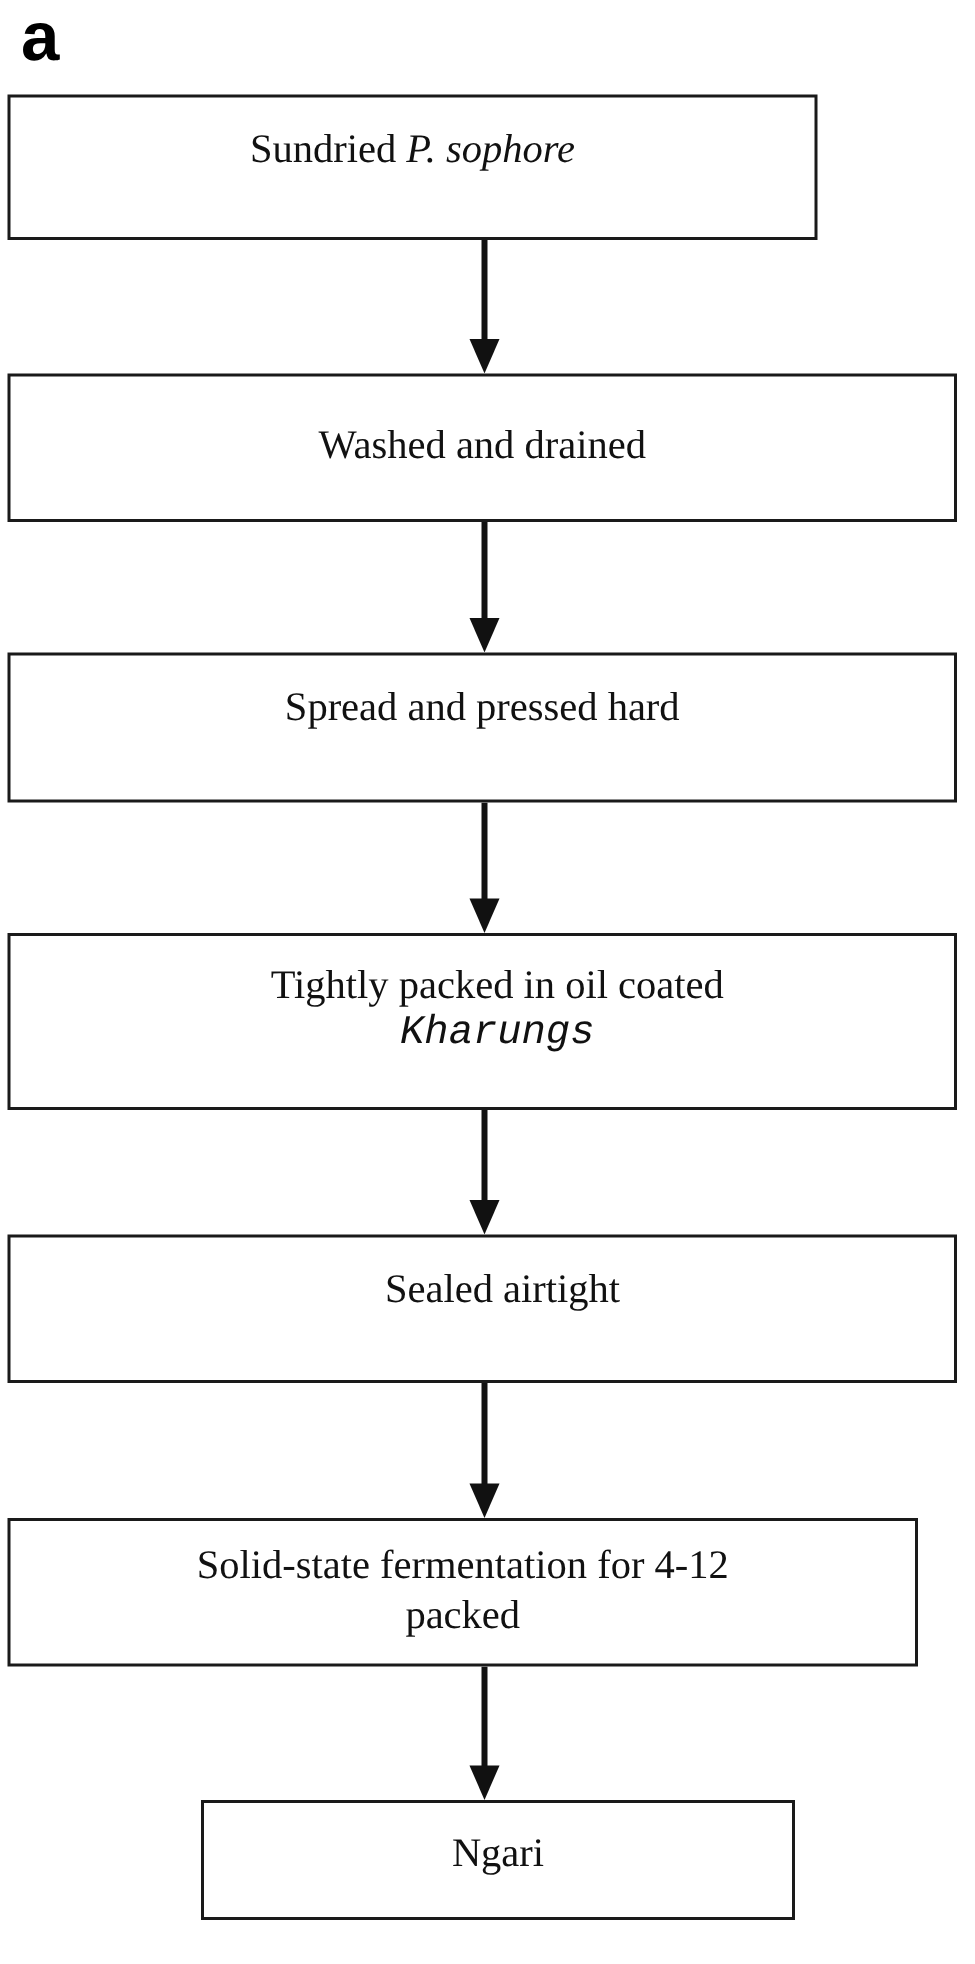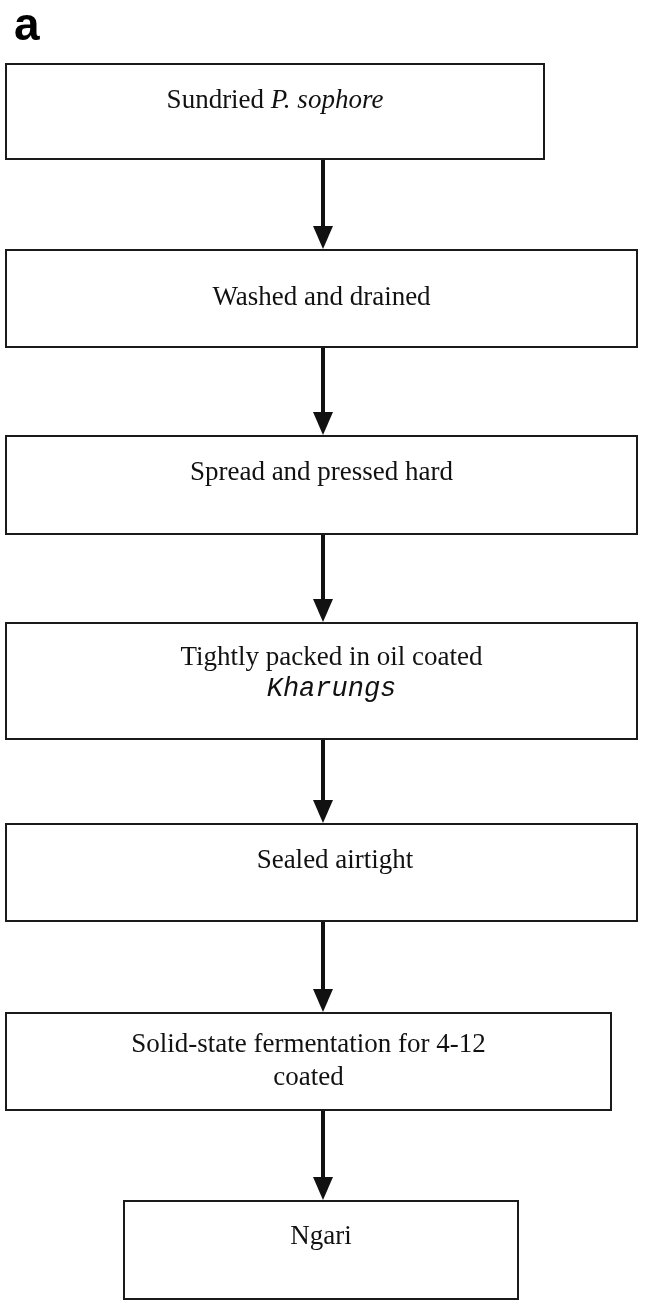--- a/index.html
+++ b/index.html
@@ -125,30 +125,30 @@
   <div class="connector" style="left:310px; top:922px; width:26px; height:91px;">
     <svg width="26" height="91" viewBox="0 0 26 91" aria-hidden="true">
       <line x1="13" y1="0" x2="13" y2="73" stroke="#111111" stroke-width="4"></line>
       <polygon points="13,90 3,67 23,67" fill="#111111"></polygon>
     </svg>
   </div>
 
   <div class="node" style="left:5px; top:1012px; width:607px; height:99px;">
     <span class="node-text" style="margin-top:13px;">
       <span style="display:block;">Solid-state fermentation for 4-12</span>
-      <span style="display:block;">coated</span>
+      <span style="display:block;">packed</span>
     </span>
   </div>
 
   <div class="connector" style="left:310px; top:1111px; width:26px; height:90px;">
     <svg width="26" height="90" viewBox="0 0 26 90" aria-hidden="true">
       <line x1="13" y1="0" x2="13" y2="72" stroke="#111111" stroke-width="4"></line>
       <polygon points="13,89 3,66 23,66" fill="#111111"></polygon>
     </svg>
   </div>
 
-  <div class="node" style="left:123px; top:1200px; width:396px; height:100px;">
+  <div class="node" style="left:134px; top:1200px; width:396px; height:80px;">
     <span class="node-text it" style="margin-top:17px;">
       <span>Ngari</span>
     </span>
   </div>
 
 </div>
 
 </body></html>

